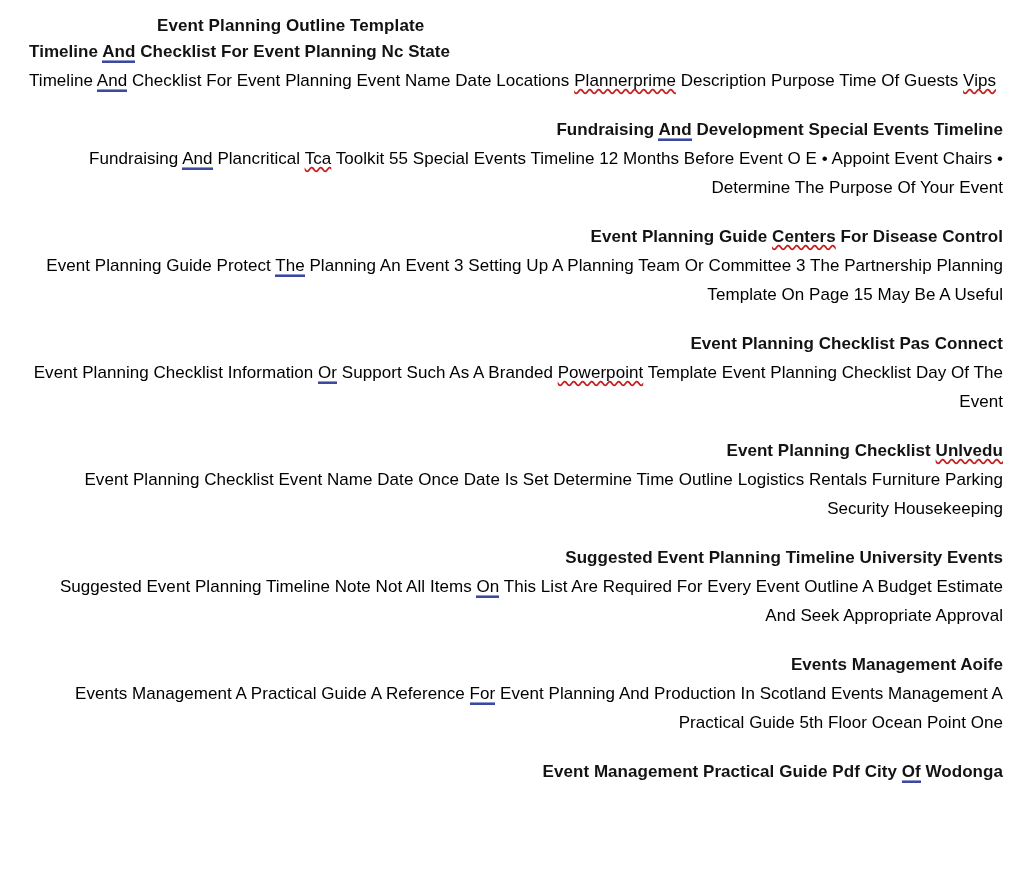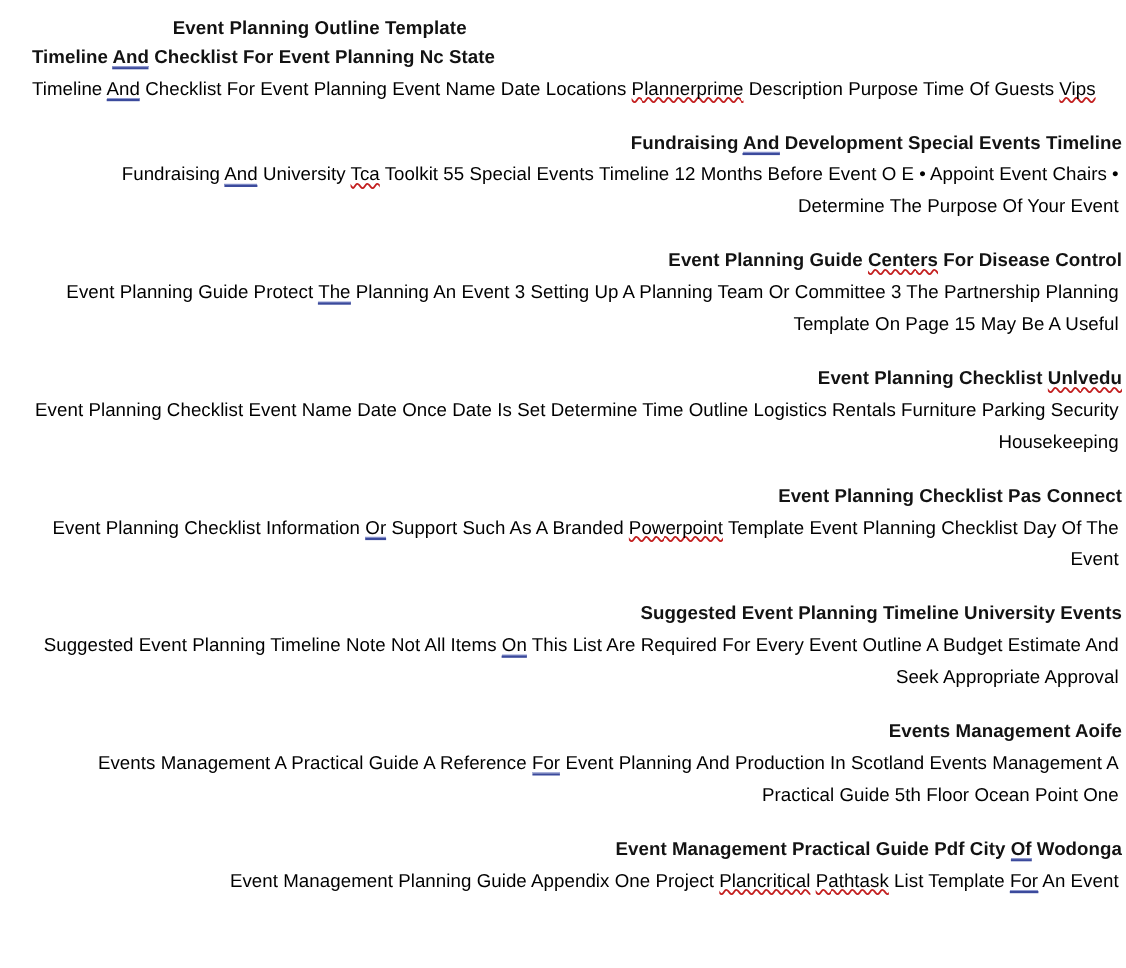--- a/index.html
+++ b/index.html
@@ -31,21 +31,21 @@
     padding: 15px 0 0 157px;
     letter-spacing: 0.1px;
     line-height: 22px;
   }
   .sections {
     margin: 0;
     padding: 0;
     list-style: none;
   }
   .section {
-    padding: 0 4px 0 29px;
+    padding: 0 21px 0 29px;
     margin: 0;
   }
   .section + .section {
     margin-top: 20px;
     text-align: right;
   }
   .section-heading {
     font-size: 17px;
     font-weight: bold;
     color: #131313;
@@ -87,41 +87,40 @@
   <h1 class="doc-title">Event Planning Outline Template</h1>
 
   <div class="sections" id="section-list">
 
   <div class="section">
         <div class="section-heading"><span>Timeline </span><span class="lnk">And</span><span> Checklist For Event Planning Nc State</span></div>
         <div class="section-body"><span>Timeline </span><span class="lnk">And</span><span> Checklist For Event Planning Event Name Date Locations </span><span class="sp">Plannerprime</span><span> Description Purpose Time Of Guests </span><span class="sp">Vips</span></div>
       </div>
       <div class="section">
         <div class="section-heading"><span>Fundraising </span><span class="lnk">And</span><span> Development Special Events Timeline</span></div>
-        <div class="section-body"><span>Fundraising </span><span class="lnk">And</span><span> University </span><span class="sp">Tca</span><span> Toolkit 55 Special Events Timeline 12 Months Before Event O E • Appoint Event Chairs • Determine The Purpose Of Your Event</span></div>
+        <div class="section-body"><span>Fundraising </span><span class="lnk">And</span><span> Plancritical </span><span class="sp">Tca</span><span> Toolkit 55 Special Events Timeline 12 Months Before Event O E • Appoint Event Chairs • Determine The Purpose Of Your Event</span></div>
       </div>
       <div class="section">
         <div class="section-heading"><span>Event Planning Guide </span><span class="sp">Centers</span><span> For Disease Control</span></div>
         <div class="section-body"><span>Event Planning Guide Protect </span><span class="lnk">The</span><span> Planning An Event 3 Setting Up A Planning Team Or Committee 3 The Partnership Planning Template On Page 15 May Be A Useful</span></div>
       </div>
       <div class="section">
+        <div class="section-heading"><span>Event Planning Checklist Pas Connect</span></div>
+        <div class="section-body"><span>Event Planning Checklist Information </span><span class="lnk">Or</span><span> Support Such As A Branded </span><span class="sp">Powerpoint</span><span> Template Event Planning Checklist Day Of The Event</span></div>
+      </div>
+      <div class="section">
         <div class="section-heading"><span>Event Planning Checklist </span><span class="sp">Unlvedu</span></div>
         <div class="section-body"><span>Event Planning Checklist Event Name Date Once Date Is Set Determine Time Outline Logistics Rentals Furniture Parking Security Housekeeping</span></div>
-      </div>
-      <div class="section">
-        <div class="section-heading"><span>Event Planning Checklist Pas Connect</span></div>
-        <div class="section-body"><span>Event Planning Checklist Information </span><span class="lnk">Or</span><span> Support Such As A Branded </span><span class="sp">Powerpoint</span><span> Template Event Planning Checklist Day Of The Event</span></div>
       </div>
       <div class="section">
         <div class="section-heading"><span>Suggested Event Planning Timeline University Events</span></div>
         <div class="section-body"><span>Suggested Event Planning Timeline Note Not All Items </span><span class="lnk">On</span><span> This List Are Required For Every Event Outline A Budget Estimate And Seek Appropriate Approval</span></div>
       </div>
       <div class="section">
         <div class="section-heading"><span>Events Management Aoife</span></div>
         <div class="section-body"><span>Events Management A Practical Guide A Reference </span><span class="lnk">For</span><span> Event Planning And Production In Scotland Events Management A Practical Guide 5th Floor Ocean Point One</span></div>
       </div>
       <div class="section">
         <div class="section-heading"><span>Event Management Practical Guide Pdf City </span><span class="lnk">Of</span><span> Wodonga</span></div>
-        <div class="section-body"><span>Event Management Planning Guide Appendix One Project </span><span class="sp">Plancritical</span><span> </span><span class="sp">Pathtask</span><span> List Template </span><span class="lnk">For</span><span> An Event</span></div>
       </div>
     </div>
 
 </div>
 
 </body></html>

